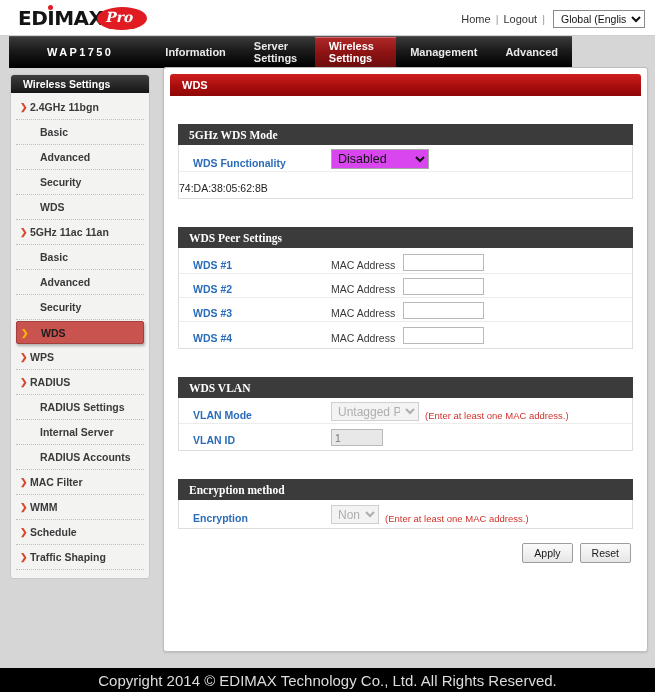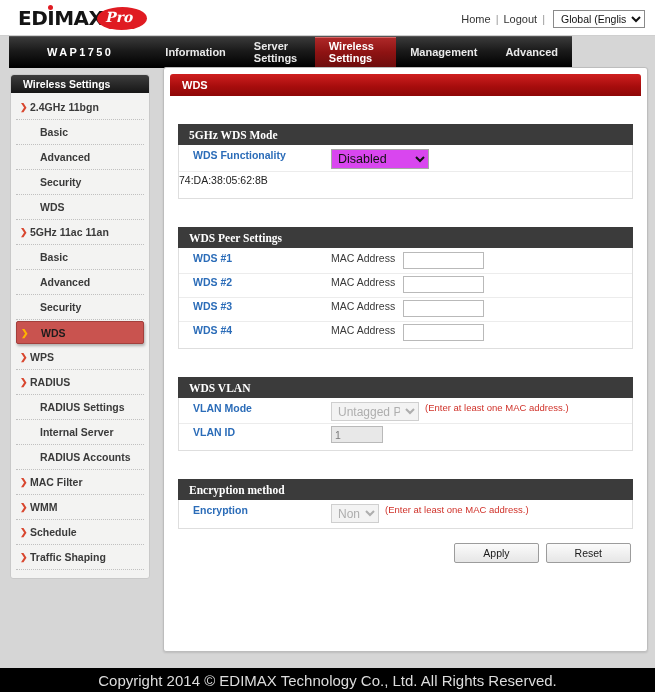--- a/index.html
+++ b/index.html
@@ -164,21 +164,21 @@
     font-size: 11.5px; font-weight: bold;
     display: flex; align-items: center; padding-left: 11px;
   }
   .panel-body {
     border: 1px solid #dedede;
     border-top: none;
     background: #fff;
     padding: 2px 0 2px 0;
   }
   .row {
-    display: flex; align-items: flex-start;
+    display: flex; align-items: flex-end;
     min-height: 24px;
     border-bottom: 1px solid #ececec;
     padding: 2px 0;
   }
   .row:last-child { border-bottom: none; }
   .row .label {
     width: 152px; padding-left: 14px;
     font-size: 10.5px; font-weight: bold;
     color: #2b6cb8;
   }
@@ -215,21 +215,21 @@
     display: flex; justify-content: flex-end; gap: 7px;
     margin: 14px 16px 0 0;
   }
   .btn {
     background: linear-gradient(to bottom, #fbfbfb 0%, #e6e6e6 100%);
     border: 1px solid #9c9c9c;
     border-radius: 2px;
     font-size: 10.5px;
     font-family: "Liberation Sans", sans-serif;
     color: #1a1a1a;
-    padding: 3px 28px;
+    padding: 3px 11px;
     cursor: pointer;
   }
 
   
   .footer {
     position: absolute; left: 0; bottom: 0; width: 655px; height: 24px;
     background: #000000;
     color: #dcdcdc;
     font-size: 15px;
     display: flex; align-items: center; justify-content: center;

